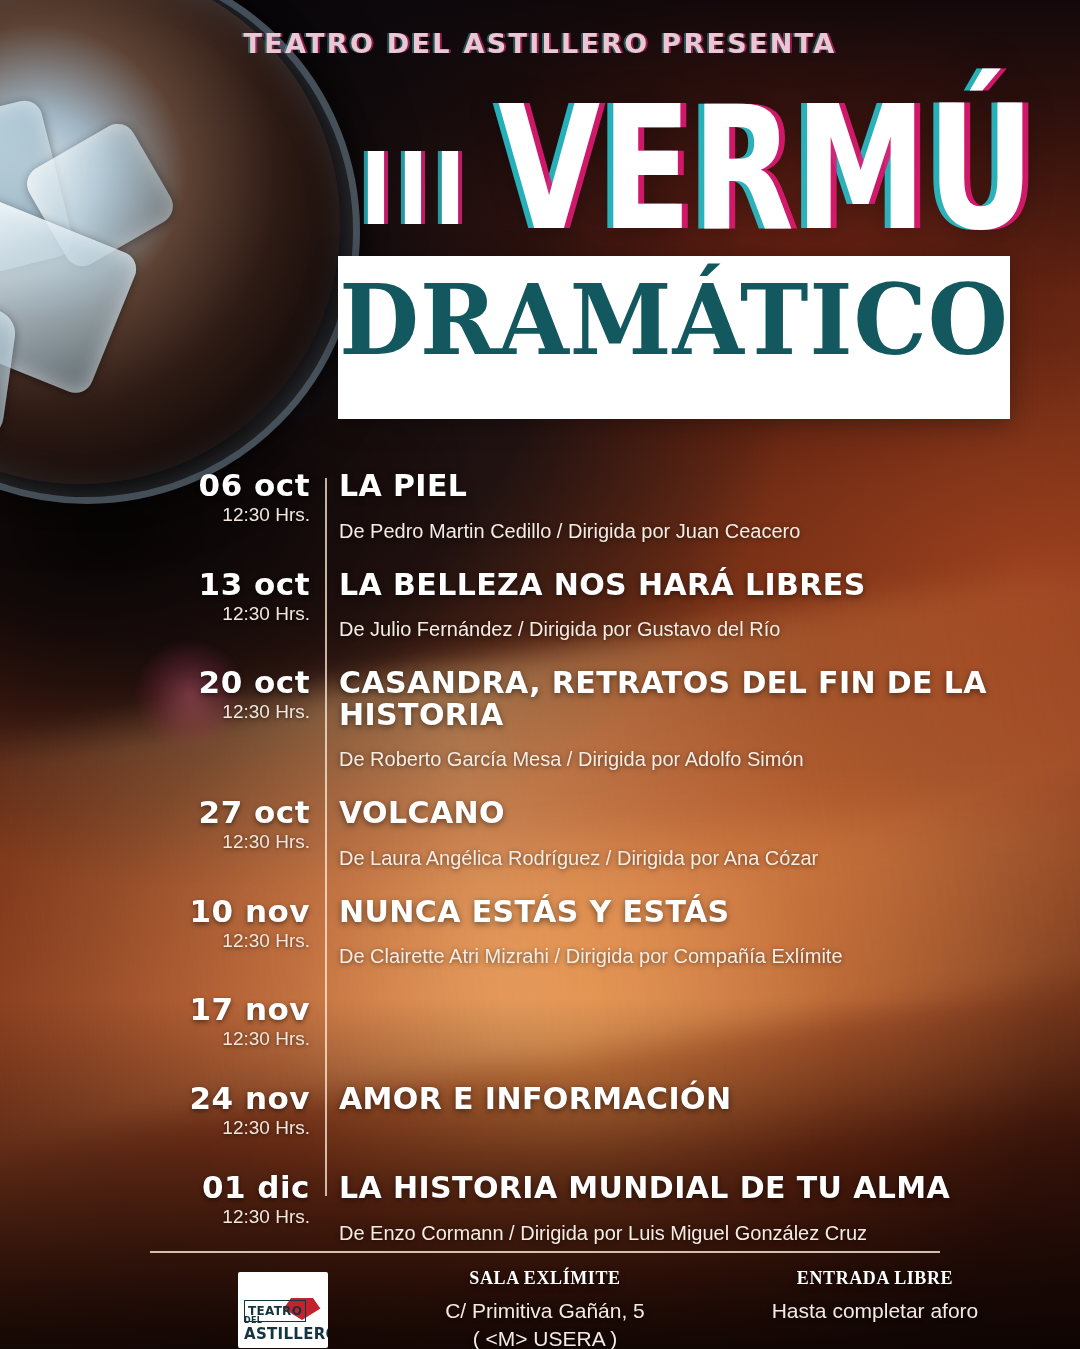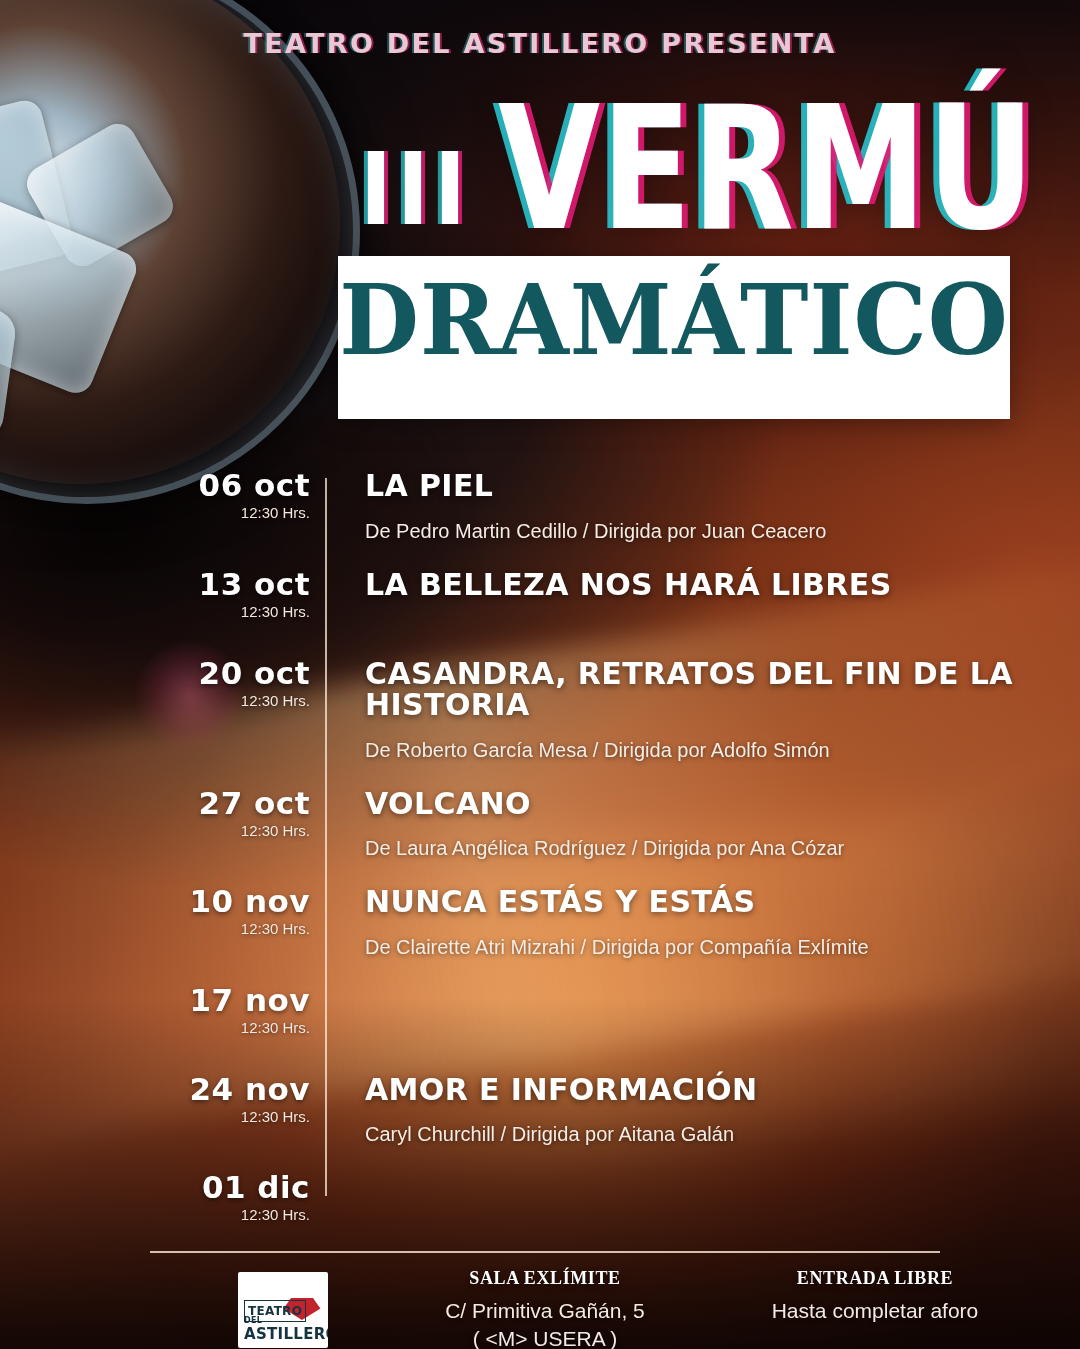--- a/index.html
+++ b/index.html
@@ -209,41 +209,40 @@
     width: 2px;
     height: 718px;
     background: rgba(255,235,215,0.75);
   }
   .show {
     position: relative;
     display: flex;
     align-items: flex-start;
     margin-bottom: 27px;
     min-height: 62px;
-    gap: 26px;
   }
   .when {
     width: 124px;
     text-align: right;
     padding-right: 16px;
     flex: 0 0 124px;
   }
   .date {
     font-family: "DejaVu Sans", sans-serif;
     font-weight: bold;
     font-size: 31px;
     color: #ffffff;
     letter-spacing: 0.5px;
     line-height: 1;
     text-shadow: 0 2px 5px rgba(0,0,0,0.5);
   }
   .time {
     margin-top: 4px;
     font-family: "Liberation Sans", sans-serif;
-    font-size: 15px;
+    font-size: 19px;
     color: #f3e6dd;
     line-height: 1;
     text-shadow: 0 1px 4px rgba(0,0,0,0.55);
   }
   .what {
     padding-left: 13px;
     flex: 1 1 auto;
   }
   .show-title {
     font-family: "DejaVu Sans", sans-serif;
@@ -384,20 +383,21 @@
       </div>
     </div>
 
     <div class="show">
       <div class="when">
         <div class="date">13 oct</div>
         <div class="time">12:30 Hrs.</div>
       </div>
       <div class="what">
         <div class="show-title">LA BELLEZA NOS HARÁ LIBRES</div>
+        <div class="show-credit">De Julio Fernández / Dirigida por Gustavo del Río</div>
       </div>
     </div>
 
     <div class="show">
       <div class="when">
         <div class="date">20 oct</div>
         <div class="time">12:30 Hrs.</div>
       </div>
       <div class="what">
         <div class="show-title">CASANDRA, RETRATOS DEL FIN DE LA HISTORIA</div>
@@ -434,28 +434,31 @@
       </div>
     </div>
 
     <div class="show">
       <div class="when">
         <div class="date">24 nov</div>
         <div class="time">12:30 Hrs.</div>
       </div>
       <div class="what">
         <div class="show-title">AMOR E INFORMACIÓN</div>
-        <div class="show-credit">Caryl Churchill / Dirigida por Aitana Galán</div>
       </div>
     </div>
 
     <div class="show">
       <div class="when">
         <div class="date">01 dic</div>
         <div class="time">12:30 Hrs.</div>
+      </div>
+      <div class="what">
+        <div class="show-title">LA HISTORIA MUNDIAL DE TU ALMA</div>
+        <div class="show-credit">De Enzo Cormann / Dirigida por Luis Miguel González Cruz</div>
       </div>
     </div>
   </div>
 
   <div class="divider-h"></div>
 
   <div class="footer">
     <div class="logo">
       <div class="logo-boat"></div>
       <div class="logo-t1">TEATRO</div>

